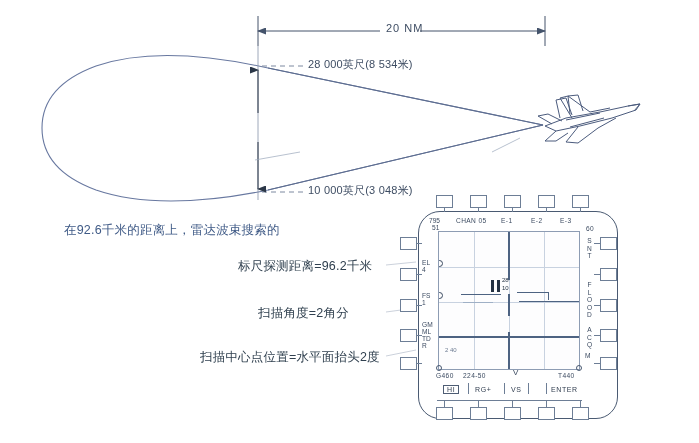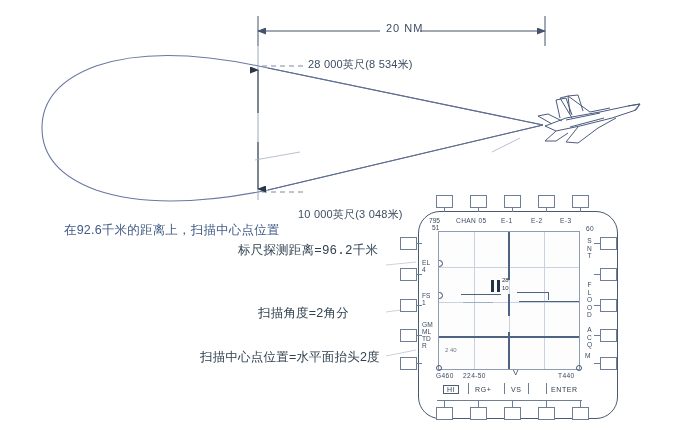--- a/index.html
+++ b/index.html
@@ -189,26 +189,26 @@
     <line x1="386" y1="265" x2="416" y2="262" stroke="#a7b1c2" stroke-width="0.6"></line>
     <line x1="386" y1="312" x2="416" y2="308" stroke="#a7b1c2" stroke-width="0.6"></line>
     <line x1="386" y1="356" x2="416" y2="350" stroke="#a7b1c2" stroke-width="0.6"></line>
   </svg>
 
   <div class="lbl dim-label" style="left:386px; top:22px; font-size:11px; letter-spacing:1px;">20 NM</div>
 
   <div class="lbl dim-label" style="left:308px; top:57px;">28 000英尺(8 534米)</div>
 
 
-  <div class="lbl dim-label" style="left:298px; top:183px;margin-top:24px;">10 000英尺(3 048米)</div>
-
-
-  <div class="lbl cn-note" style="left:64px; top:222px;">在92.6千米的距离上，扫描中心点位置</div>
-
-  <div class="lbl cn-note-dark" style="left:238px; top:242px;font-family:Liberation Mono, monospace;">标尺探测距离=96.2千米</div>
+  <div class="lbl dim-label" style="left:308px; top:183px;">10 000英尺(3 048米)</div>
+
+
+  <div class="lbl cn-note" style="left:64px; top:222px;">在92.6千米的距离上，雷达波束搜索的</div>
+
+  <div class="lbl cn-note-dark" style="left:238px; top:258px;">标尺探测距离=96.2千米</div>
   <div class="lbl cn-note-dark" style="left:258px; top:305px;">扫描角度=2角分</div>
   <div class="lbl cn-note-dark" style="left:200px; top:349px;">扫描中心点位置=水平面抬头2度</div>
 
   <div id="radar-panel">
     <div class="panel-body"></div>
 
     <div class="bez-stack" style="left:11px; top:6px;">
       <div>795</div>
       <div style="margin-left:3px">51</div>
     </div>

